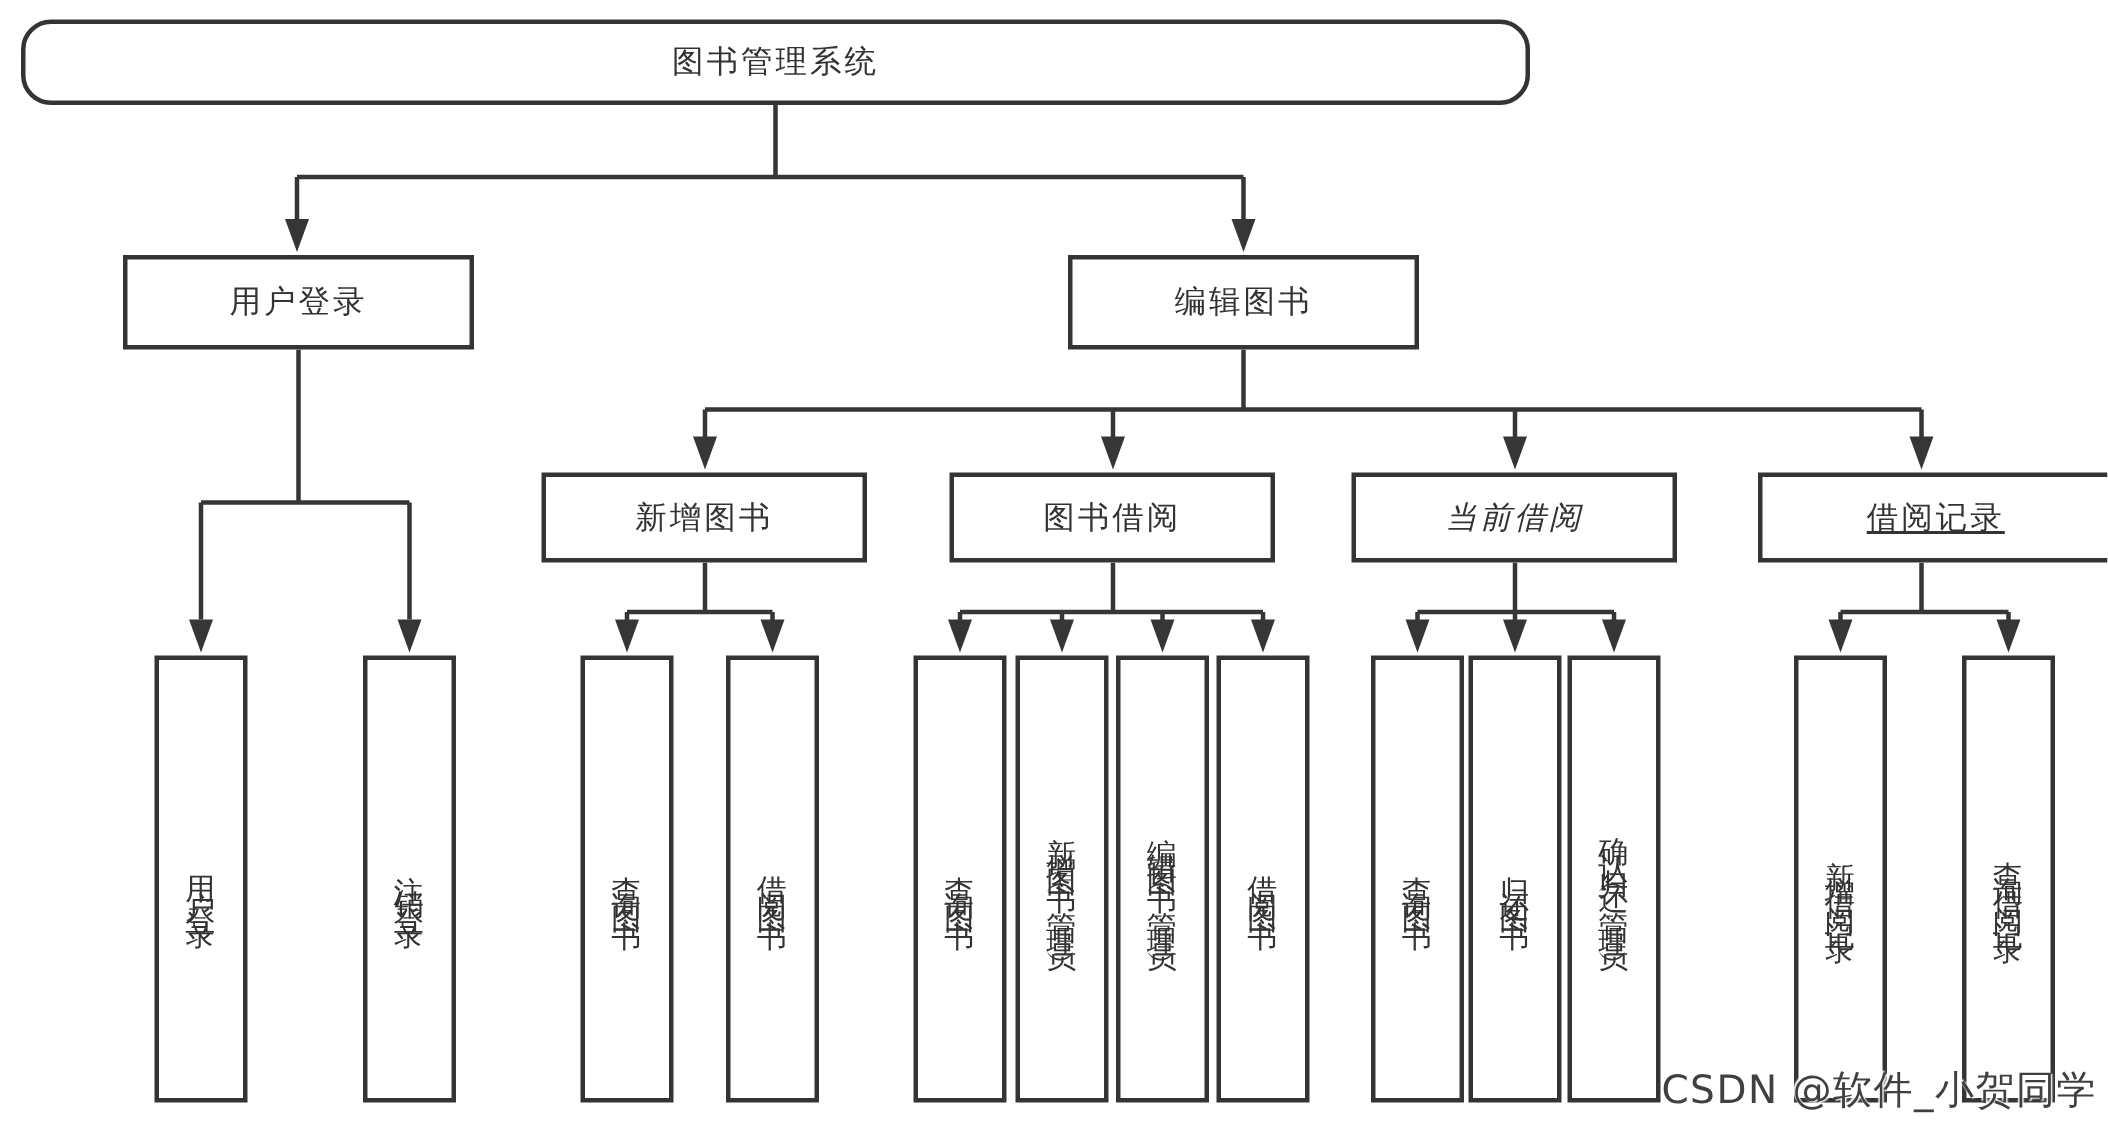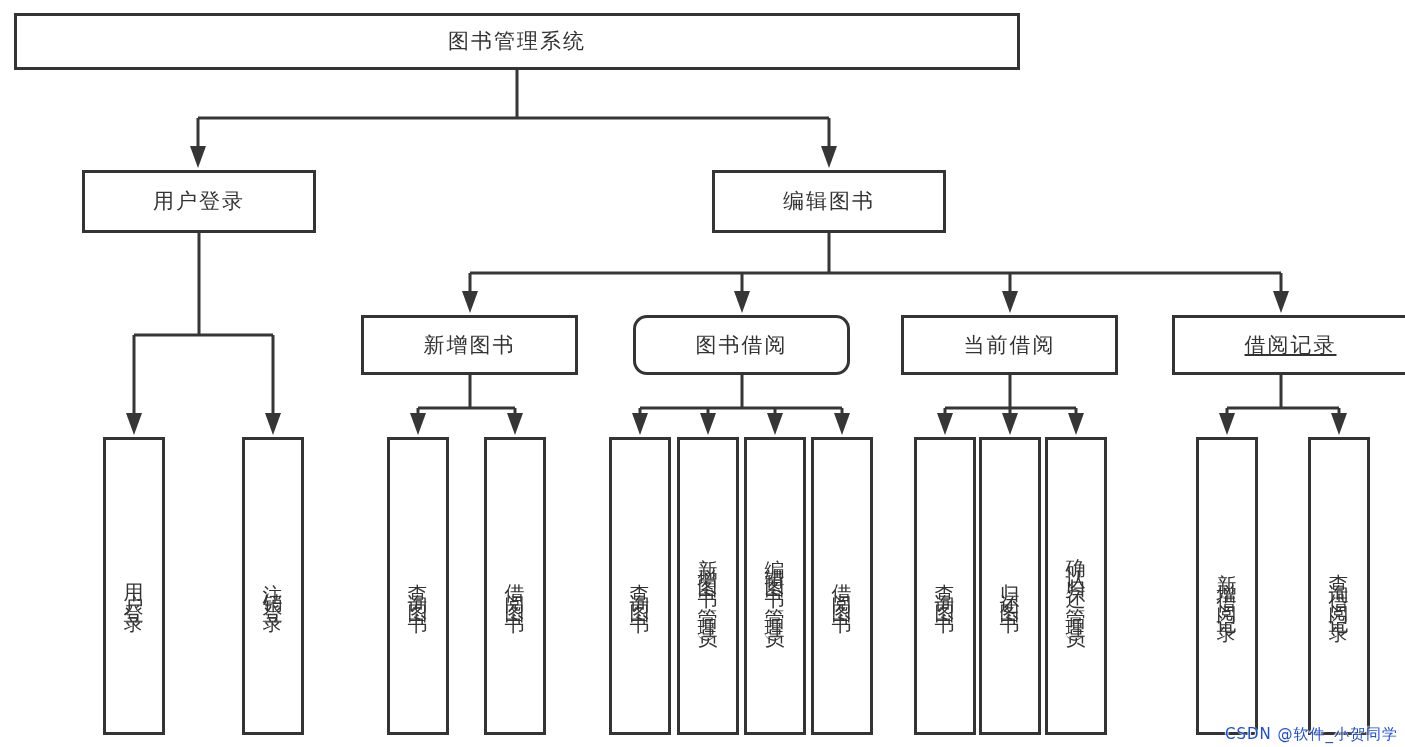--- a/index.html
+++ b/index.html
@@ -53,22 +53,22 @@
     font-size: 20px;
     letter-spacing: 10px;
     line-height: 1;
     padding-top: 4px;
   }
 
   .watermark {
     position: absolute;
     right: 7px;
     bottom: 3px;
-    font-size: 15px;
-    color: #1d4ed8;
+    font-size: 26px;
+    color: #404040;
     letter-spacing: 1px;
     text-shadow: 1px 1px 1px #ffffff, -1px -1px 1px #ffffff;
     z-index: 5;
     white-space: nowrap;
     text-align: center;
   }
 </style>
 </head>
 <body>
 
@@ -103,38 +103,38 @@
     <path d="M1010 375 V408 M945 408 H1076 M945 408 V414 M1010 408 V414 M1076 408 V414"></path>
     <polygon points="945,435 937,413 953,413"></polygon>
     <polygon points="1010,435 1002,413 1018,413"></polygon>
     <polygon points="1076,435 1068,413 1084,413"></polygon>
 
     <path d="M1281 375 V408 M1227 408 H1339 M1227 408 V414 M1339 408 V414"></path>
     <polygon points="1227,435 1219,413 1235,413"></polygon>
     <polygon points="1339,435 1331,413 1347,413"></polygon>
   </svg>
 
-  <div class="node h-node" style="left:14px; top:13px; width:1006px; height:57px;">
+  <div class="node h-node" style="left:14px; top:13px; width:1006px; height:57px;border-radius:20px;">
     <span>图书管理系统</span>
   </div>
 
   <div class="node h-node" style="left:82px; top:170px; width:234px; height:63px;">
     <span>用户登录</span>
   </div>
   <div class="node h-node" style="left:712px; top:170px; width:234px; height:63px;">
     <span>编辑图书</span>
   </div>
 
   <div class="node h-node" style="left:361px; top:315px; width:217px; height:60px;">
     <span>新增图书</span>
   </div>
-  <div class="node h-node" style="left:633px; top:315px; width:217px; height:60px;border-radius:14px;">
+  <div class="node h-node" style="left:633px; top:315px; width:217px; height:60px;">
     <span>图书借阅</span>
   </div>
-  <div class="node h-node" style="left:901px; top:315px; width:217px; height:60px;">
+  <div class="node h-node" style="left:901px; top:315px; width:217px; height:60px;font-style:italic;">
     <span>当前借阅</span>
   </div>
   <div class="node h-node" style="left:1172px; top:315px; width:237px; height:60px;text-decoration:underline;">
     <span>借阅记录</span>
   </div>
 
   <div class="node v-node" style="left:103px; top:437px; width:62px; height:298px;">
     <span>用户登录</span>
   </div>
   <div class="node v-node" style="left:242px; top:437px; width:62px; height:298px;">

